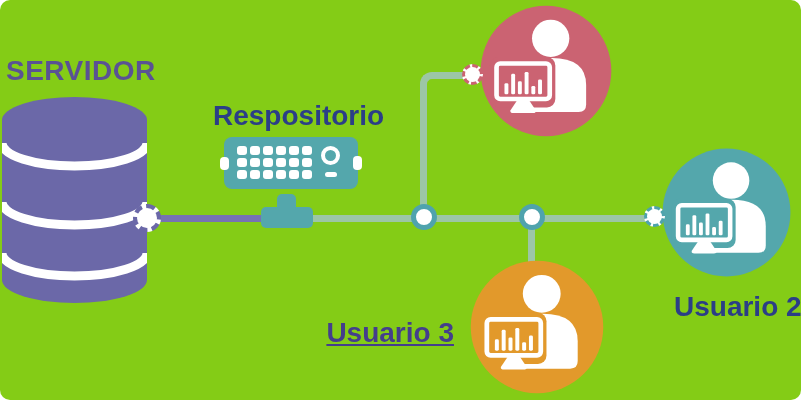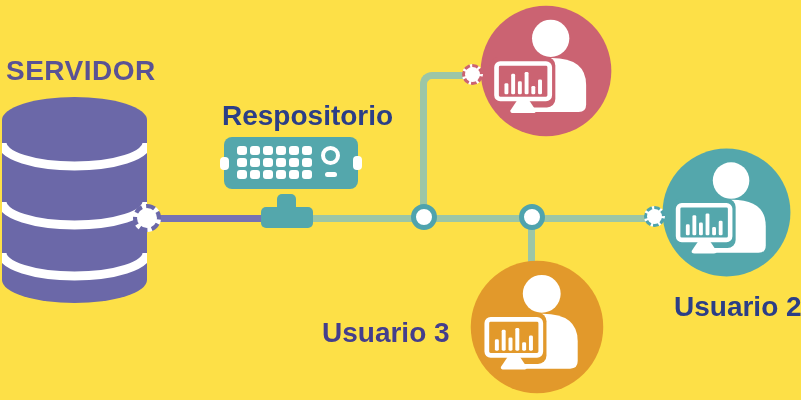--- a/index.html
+++ b/index.html
@@ -1,24 +1,24 @@
 <!DOCTYPE html>
 <html style="--db-purple: #6b68a8; --purple-line: #7672b3; --purple-text: #5a5294; --navy-text: #2b3e87; --user3-text: #443e8c; --teal: #54a7ac; --sage-line: #9cc6a6; --junction-ring: #4fa3ad; --user1-circle: #cb6372; --user2-circle: #54a7ac; --user3-circle: #e2992b;"><head>
 <meta charset="utf-8">
 <style>
   html,body{margin:0;padding:0;background:#fff;}
-  .stage{position:relative;width:801px;height:400px;background:#fde047;overflow:hidden;
-         font-family:"Liberation Sans", sans-serif;}
+  .stage{position:relative;width:801px;height:400px;background:#84cc16;overflow:hidden;
+         font-family:"Liberation Sans", sans-serif;border-radius:10px;}
   .abs{position:absolute;}
   .label{position:absolute;font-weight:bold;font-size:28px;white-space:nowrap;}
   .lbl-server{left:6px;top:55px;color:var(--purple-text);letter-spacing:.5px;}
-  .lbl-repo{left:213px;top:100px;width:155px;text-align:left;color:var(--navy-text);margin-left:9px;}
+  .lbl-repo{left:213px;top:100px;width:155px;text-align:left;color:var(--navy-text);}
   .lbl-u1{left:628px;top:47px;color:var(--purple-text);}
   .lbl-u2{left:674px;top:291px;color:var(--navy-text);}
-  .lbl-u3{left:322px;top:317px;width:132px;text-align:left;color:var(--user3-text);}
+  .lbl-u3{left:322px;top:317px;width:132px;text-align:right;color:var(--user3-text);text-decoration:underline;}
 
   
   .line{position:absolute;}
   .line-purple{left:149px;top:215px;width:115px;height:7px;background:var(--purple-line);}
   .line-main{left:311px;top:215px;width:337px;height:7px;background:var(--sage-line);}
   .branch-up{left:420px;top:72px;width:45px;height:146px;background:transparent;
              border-left:7px solid var(--sage-line);border-top:7px solid var(--sage-line);
              border-top-left-radius:12px;}
   .branch-down{left:528px;top:221px;width:7px;height:44px;background:var(--sage-line);}
 

